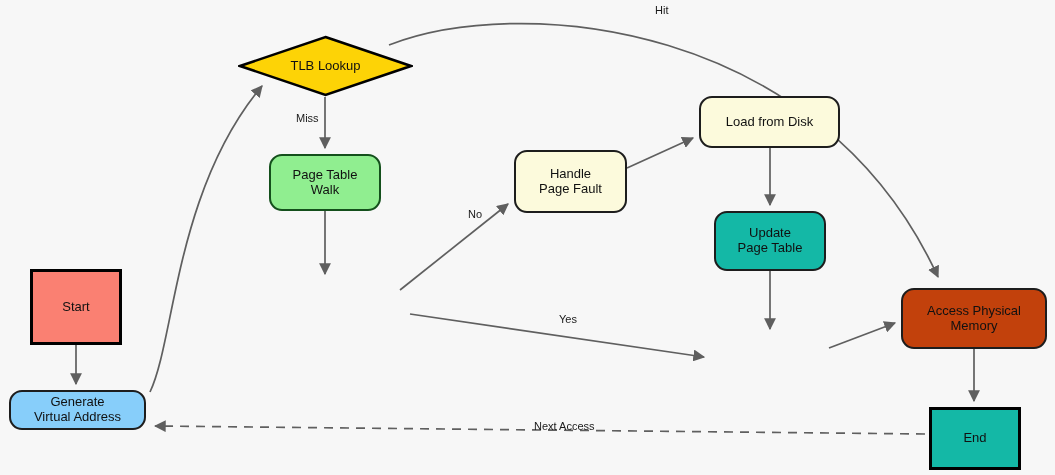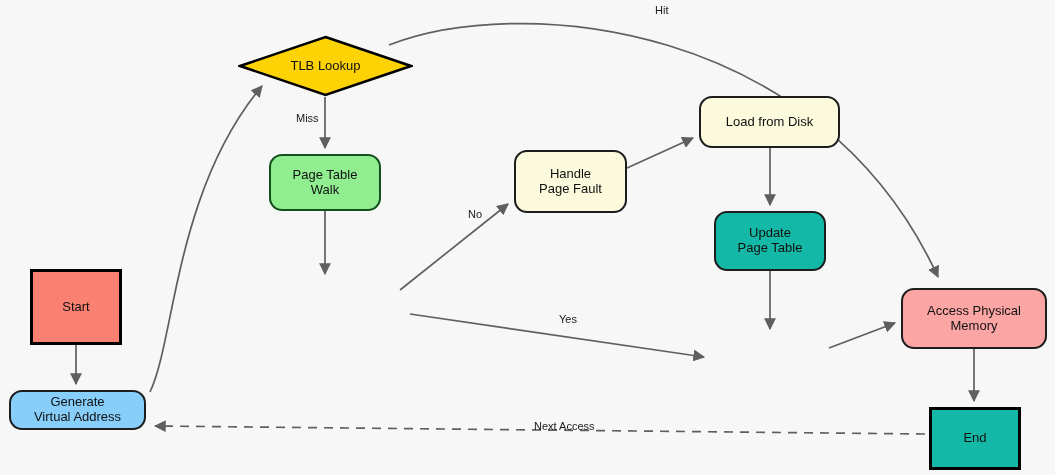--- a/index.html
+++ b/index.html
@@ -144,21 +144,21 @@
   <div class="node n-process" style="left:699px; top:96px; width:141px; height:52px; background:#fcfadc;">
     <span>Load from Disk</span>
   </div>
 
   <div class="node n-process" style="left:714px; top:211px; width:112px; height:60px; background:#14b8a6;">
     <span>Update
 Page Table</span>
   </div>
 
 
-  <div class="node n-process" style="left:901px; top:288px; width:146px; height:61px; background:#fca5a5;">
+  <div class="node n-process" style="left:901px; top:288px; width:146px; height:61px; background:#c2410c;">
     <span>Access Physical
 Memory</span>
   </div>
 
   <div class="node n-terminator" style="left:929px; top:407px; width:92px; height:63px; background:#14b8a6;">
     <span>End</span>
   </div>
 
   <div class="edge-label" style="left:655px; top:4px;">Hit</div>
   <div class="edge-label" style="left:296px; top:112px;">Miss</div>

